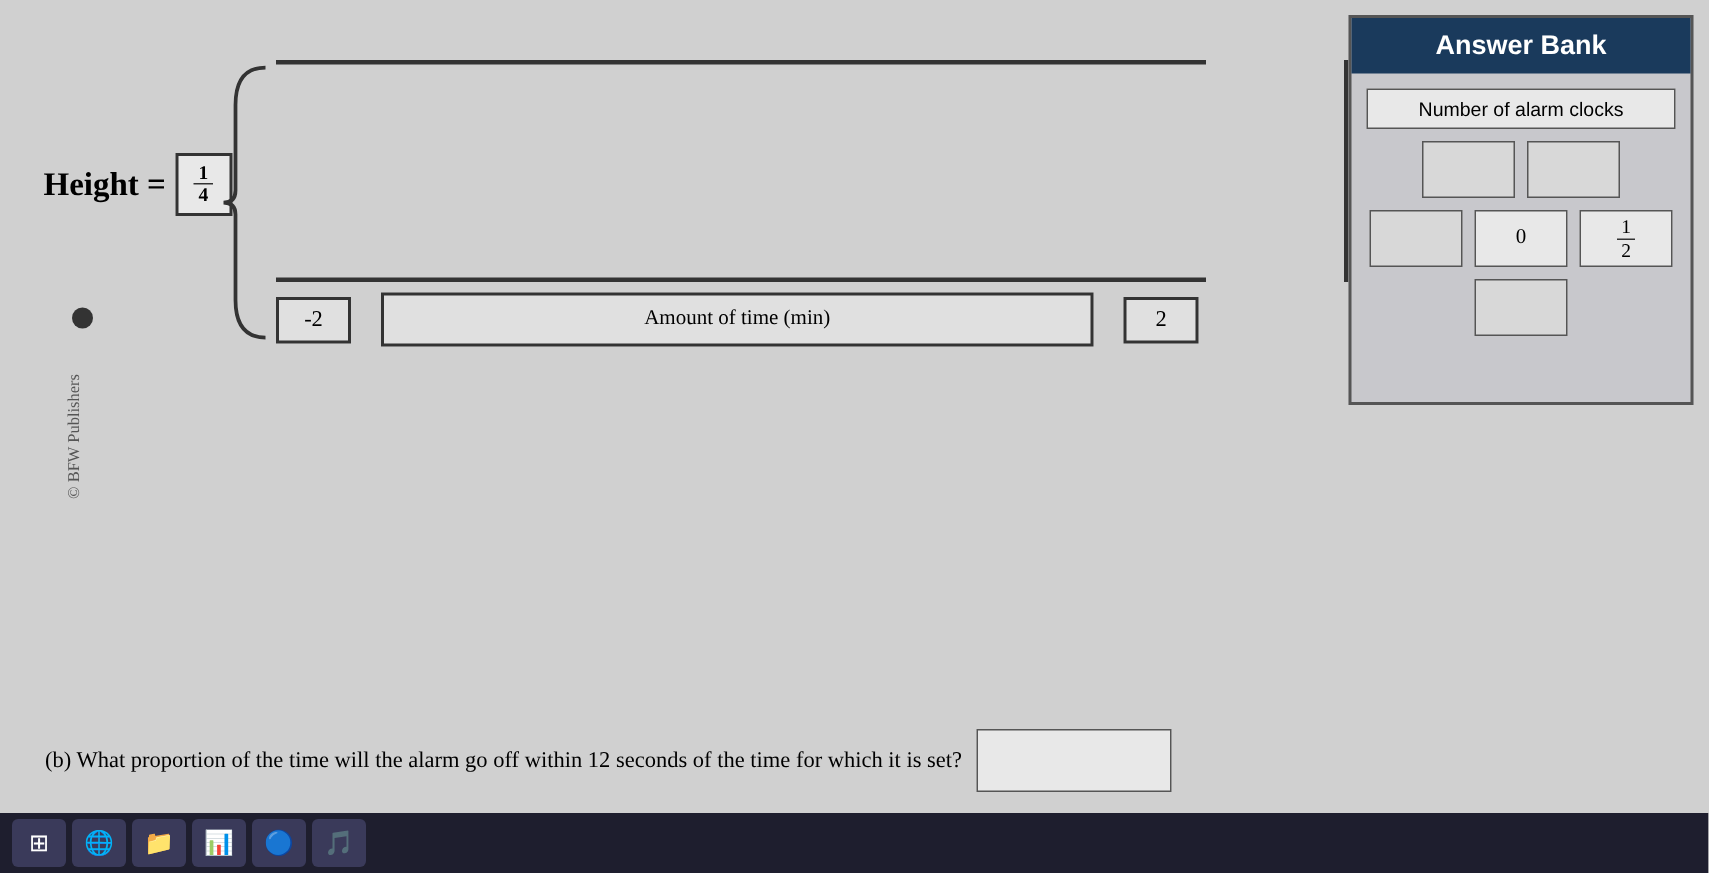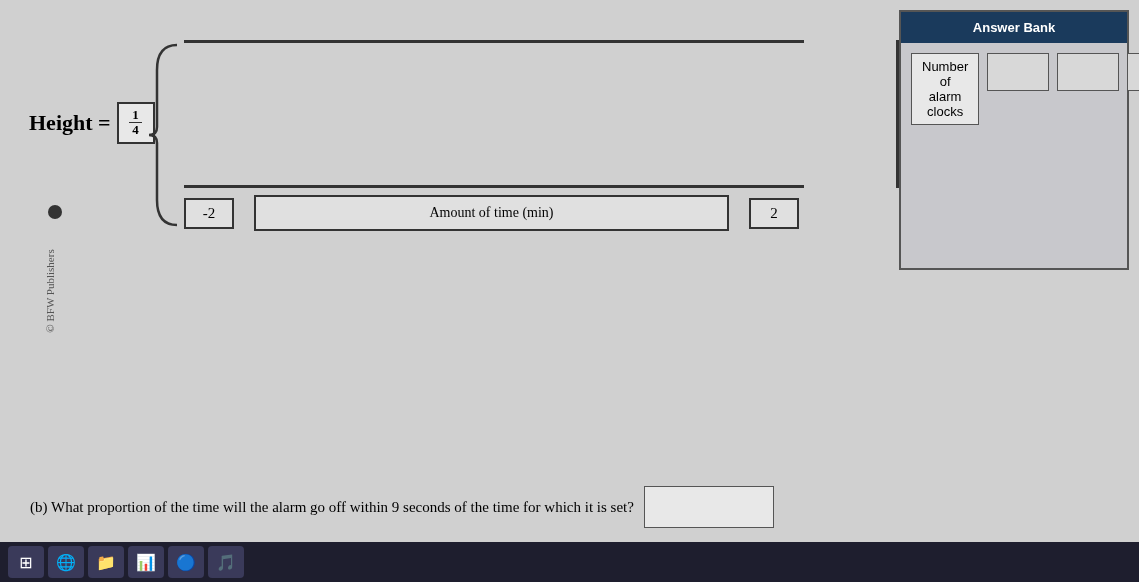--- a/index.html
+++ b/index.html
@@ -135,29 +135,29 @@
       min-height: 260px;
       background: #c8c8cc;
       border: 2px solid #555;
     }
 
     .answer-bank-header {
       background: #1a3a5c;
       color: white;
       text-align: center;
       padding: 8px;
-      font-size: 13px;
+      font-size: 18px;
       font-weight: bold;
       font-family: Arial, sans-serif;
     }
 
     .answer-bank-body {
       padding: 10px;
       display: flex;
-      flex-direction: row;
+      flex-direction: column;
       gap: 8px;
     }
 
     .answer-bank-label {
       border: 1px solid #555;
       background: #e8e8e8;
       padding: 5px 10px;
       font-size: 13px;
       text-align: center;
       font-family: Arial, sans-serif;
@@ -320,21 +320,21 @@
     <div class="answer-bank-row">
       <div class="answer-blank"></div>
     </div>
   </div>
 </div>
 
 <div class="dot-left" style="position:absolute; left:48px; bottom:112px;"></div>
 
 <div class="bottom-section">
   <div class="question-line">
-    <span>(b) What proportion of the time will the alarm go off within 9 seconds of the time for which it is set?</span>
+    <span>(b) What proportion of the time will the alarm go off within 12 seconds of the time for which it is set?</span>
     <div class="answer-input-box"></div>
   </div>
 </div>
 
 <div class="taskbar">
   <button class="taskbar-btn">⊞</button>
   <button class="taskbar-btn">🌐</button>
   <button class="taskbar-btn">📁</button>
   <button class="taskbar-btn">📊</button>
   <button class="taskbar-btn">🔵</button>

